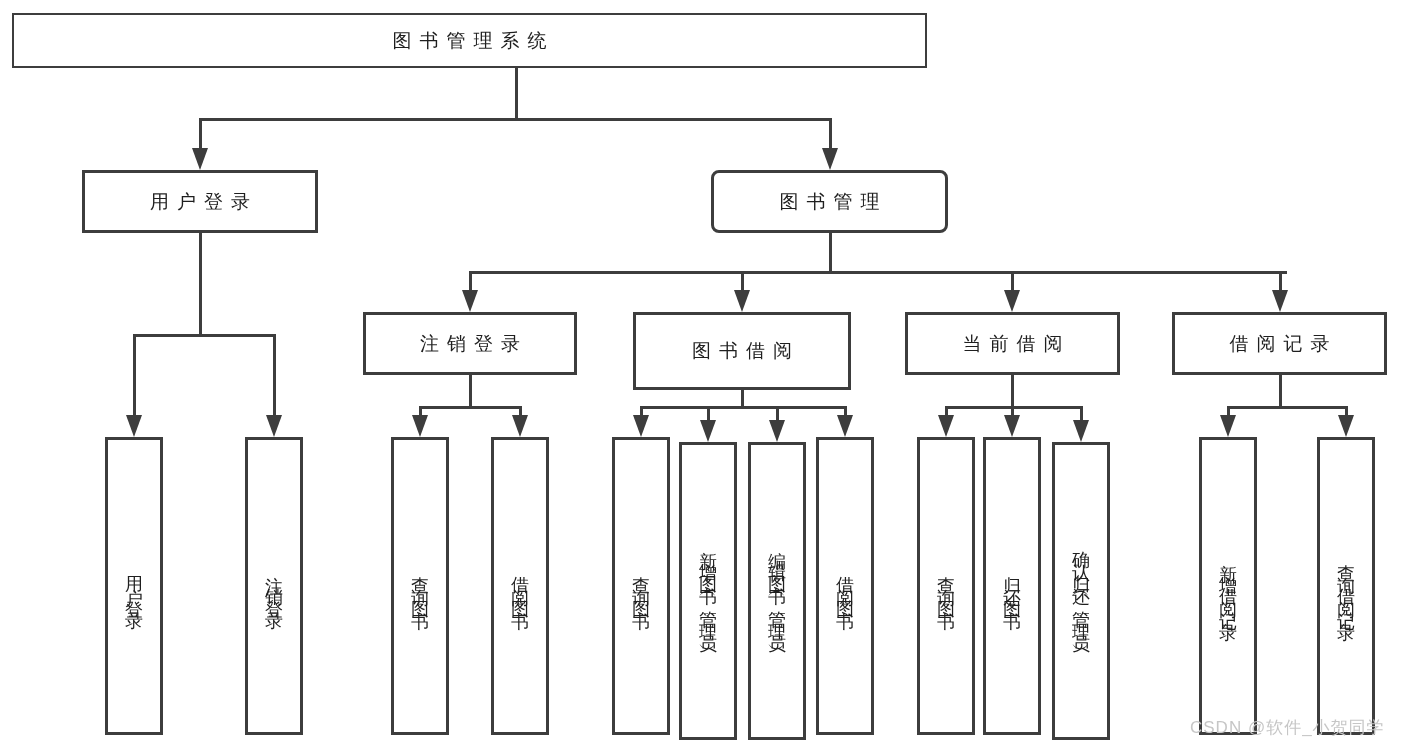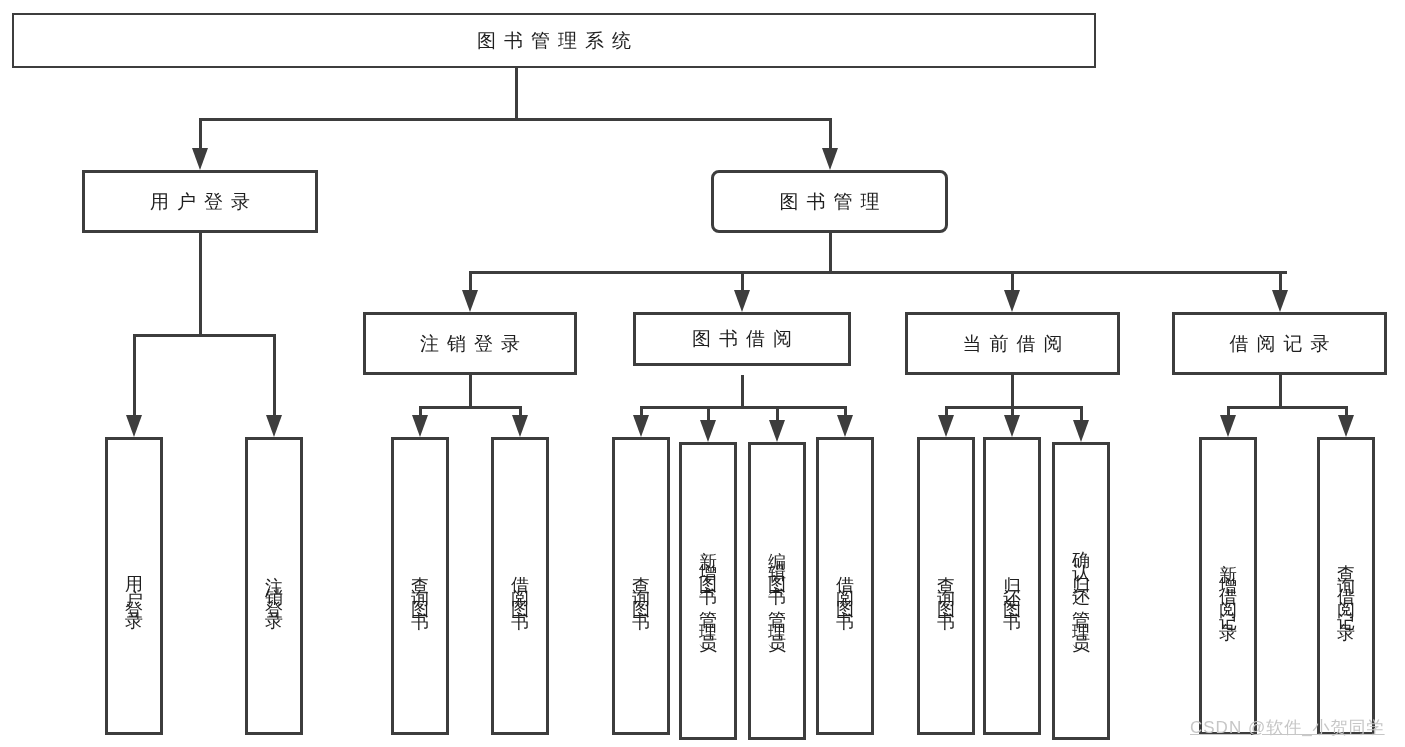--- a/index.html
+++ b/index.html
@@ -51,21 +51,20 @@
     border-top:22px solid var(--line);
   }
   .watermark{
     position:absolute;
     left:1190px;top:716px;
     font-size:17px;
     letter-spacing:1px;
     color:#c6c6c6;
     z-index:10;
     white-space:nowrap;
-    text-decoration:underline;
   }
 </style>
 </head>
 <body>
 
 <div id="canvas">
 
   <div class="vline" style="left:514.5px;top:68px;height:52px;"></div>
   <div class="hline" style="left:198.5px;top:117.5px;width:633px;"></div>
   <div class="vline" style="left:198.5px;top:233px;height:104px;"></div>
@@ -119,27 +118,27 @@
   <div class="vline" style="left:1010.5px;top:407px;height:10px;"></div>
   <div class="head" style="left:1004px;top:415px;"></div>
   <div class="vline" style="left:1079.5px;top:407px;height:15px;"></div>
   <div class="head" style="left:1073px;top:420px;"></div>
 
   <div class="vline" style="left:1226.5px;top:407px;height:10px;"></div>
   <div class="head" style="left:1220px;top:415px;"></div>
   <div class="vline" style="left:1344.5px;top:407px;height:10px;"></div>
   <div class="head" style="left:1338px;top:415px;"></div>
 
-  <div class="hbox" style="left:12px;top:13px;width:1084px;height:55px;border-width:2px;">图书管理系统</div>
+  <div class="hbox" style="left:12px;top:13px;width:915px;height:55px;border-width:2px;">图书管理系统</div>
 
   <div class="hbox" style="left:82px;top:170px;width:236px;height:63px;">用户登录</div>
   <div class="hbox" style="left:711px;top:170px;width:237px;height:63px;border-radius:8px;">图书管理</div>
 
   <div class="hbox" style="left:363px;top:312px;width:214px;height:63px;">注销登录</div>
-  <div class="hbox" style="left:633px;top:312px;width:218px;height:54px;">图书借阅</div>
+  <div class="hbox" style="left:633px;top:312px;width:218px;height:78px;">图书借阅</div>
   <div class="hbox" style="left:1172px;top:312px;width:215px;height:63px;">借阅记录</div>
   <div class="hbox" style="left:905px;top:312px;width:215px;height:63px;">当前借阅</div>
 
   <div class="vbox" style="left:105px;top:437px;">
     <span>用户登录</span>
   </div>
   <div class="vbox" style="left:245px;top:437px;">
     <span>注销登录</span>
   </div>
 

